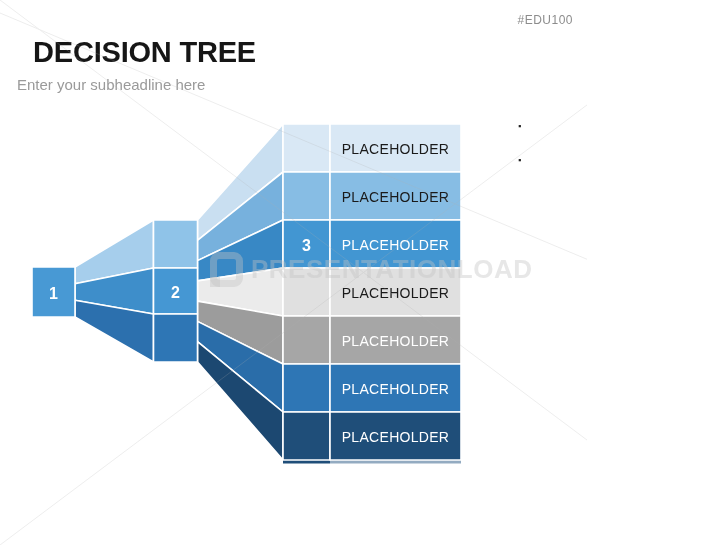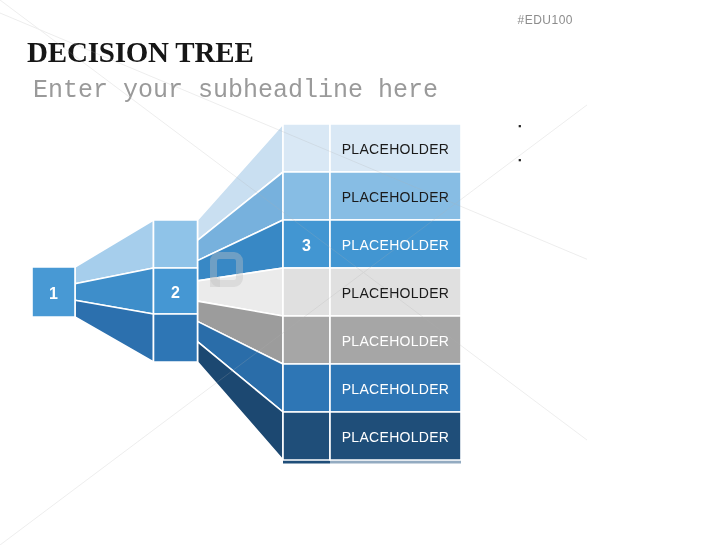--- a/index.html
+++ b/index.html
@@ -4,25 +4,25 @@
 <style>
   html,body{margin:0;padding:0;}
   body{font-family:"Liberation Sans", sans-serif;}
   .slide{
     position:relative;width:587px;height:545px;background:#ffffff;overflow:hidden;
   }
   .product-code{
     position:absolute;top:13px;right:14px;font-size:12px;color:#8c8c8c;letter-spacing:.5px;
   }
   .title{
-    position:absolute;left:27px;top:36px;margin:0;font-size:29px;font-weight:600;
-    color:#161616;letter-spacing:-.2px;font-family:Liberation Serif, serif;
+    position:absolute;left:33px;top:36px;margin:0;font-size:29px;font-weight:600;
+    color:#161616;letter-spacing:-.2px;
   }
   .subheadline{
-    position:absolute;left:33px;top:76px;font-size:25px;color:#9a9a9a;font-family:Liberation Mono, monospace;
+    position:absolute;left:17px;top:76px;font-size:15px;color:#9a9a9a;
   }
   .diagram-svg{position:absolute;left:0;top:0;z-index:1;}
   .diagram-svg text{font-family:"Liberation Sans", sans-serif;}
   .num{font-size:16px;font-weight:700;}
   .plc{font-size:14px;letter-spacing:.3px;}
   .watermark{
     position:absolute;left:210px;top:252px;display:flex;align-items:center;gap:8px;
     z-index:3;pointer-events:none;
   }
   .wm-logo{
@@ -114,20 +114,21 @@
 
     <g stroke="#AFAFAF" stroke-width="1" opacity="0.22">
       <line x1="0" y1="0" x2="727" y2="545"></line>
       <line x1="727" y1="0" x2="0" y2="545"></line>
       <line x1="0" y1="13" x2="727" y2="318"></line>
     </g>
   </svg>
 
   <div class="watermark">
     <div class="wm-logo"></div>
+    <div class="wm-text">PRESENTATIONLOAD</div>
   </div>
 
   <ul class="bullets">
     <li>
       <span class="bullet-marker">▪</span>
     </li>
     <li>
       <span class="bullet-marker">▪</span>
     </li>
   </ul>

